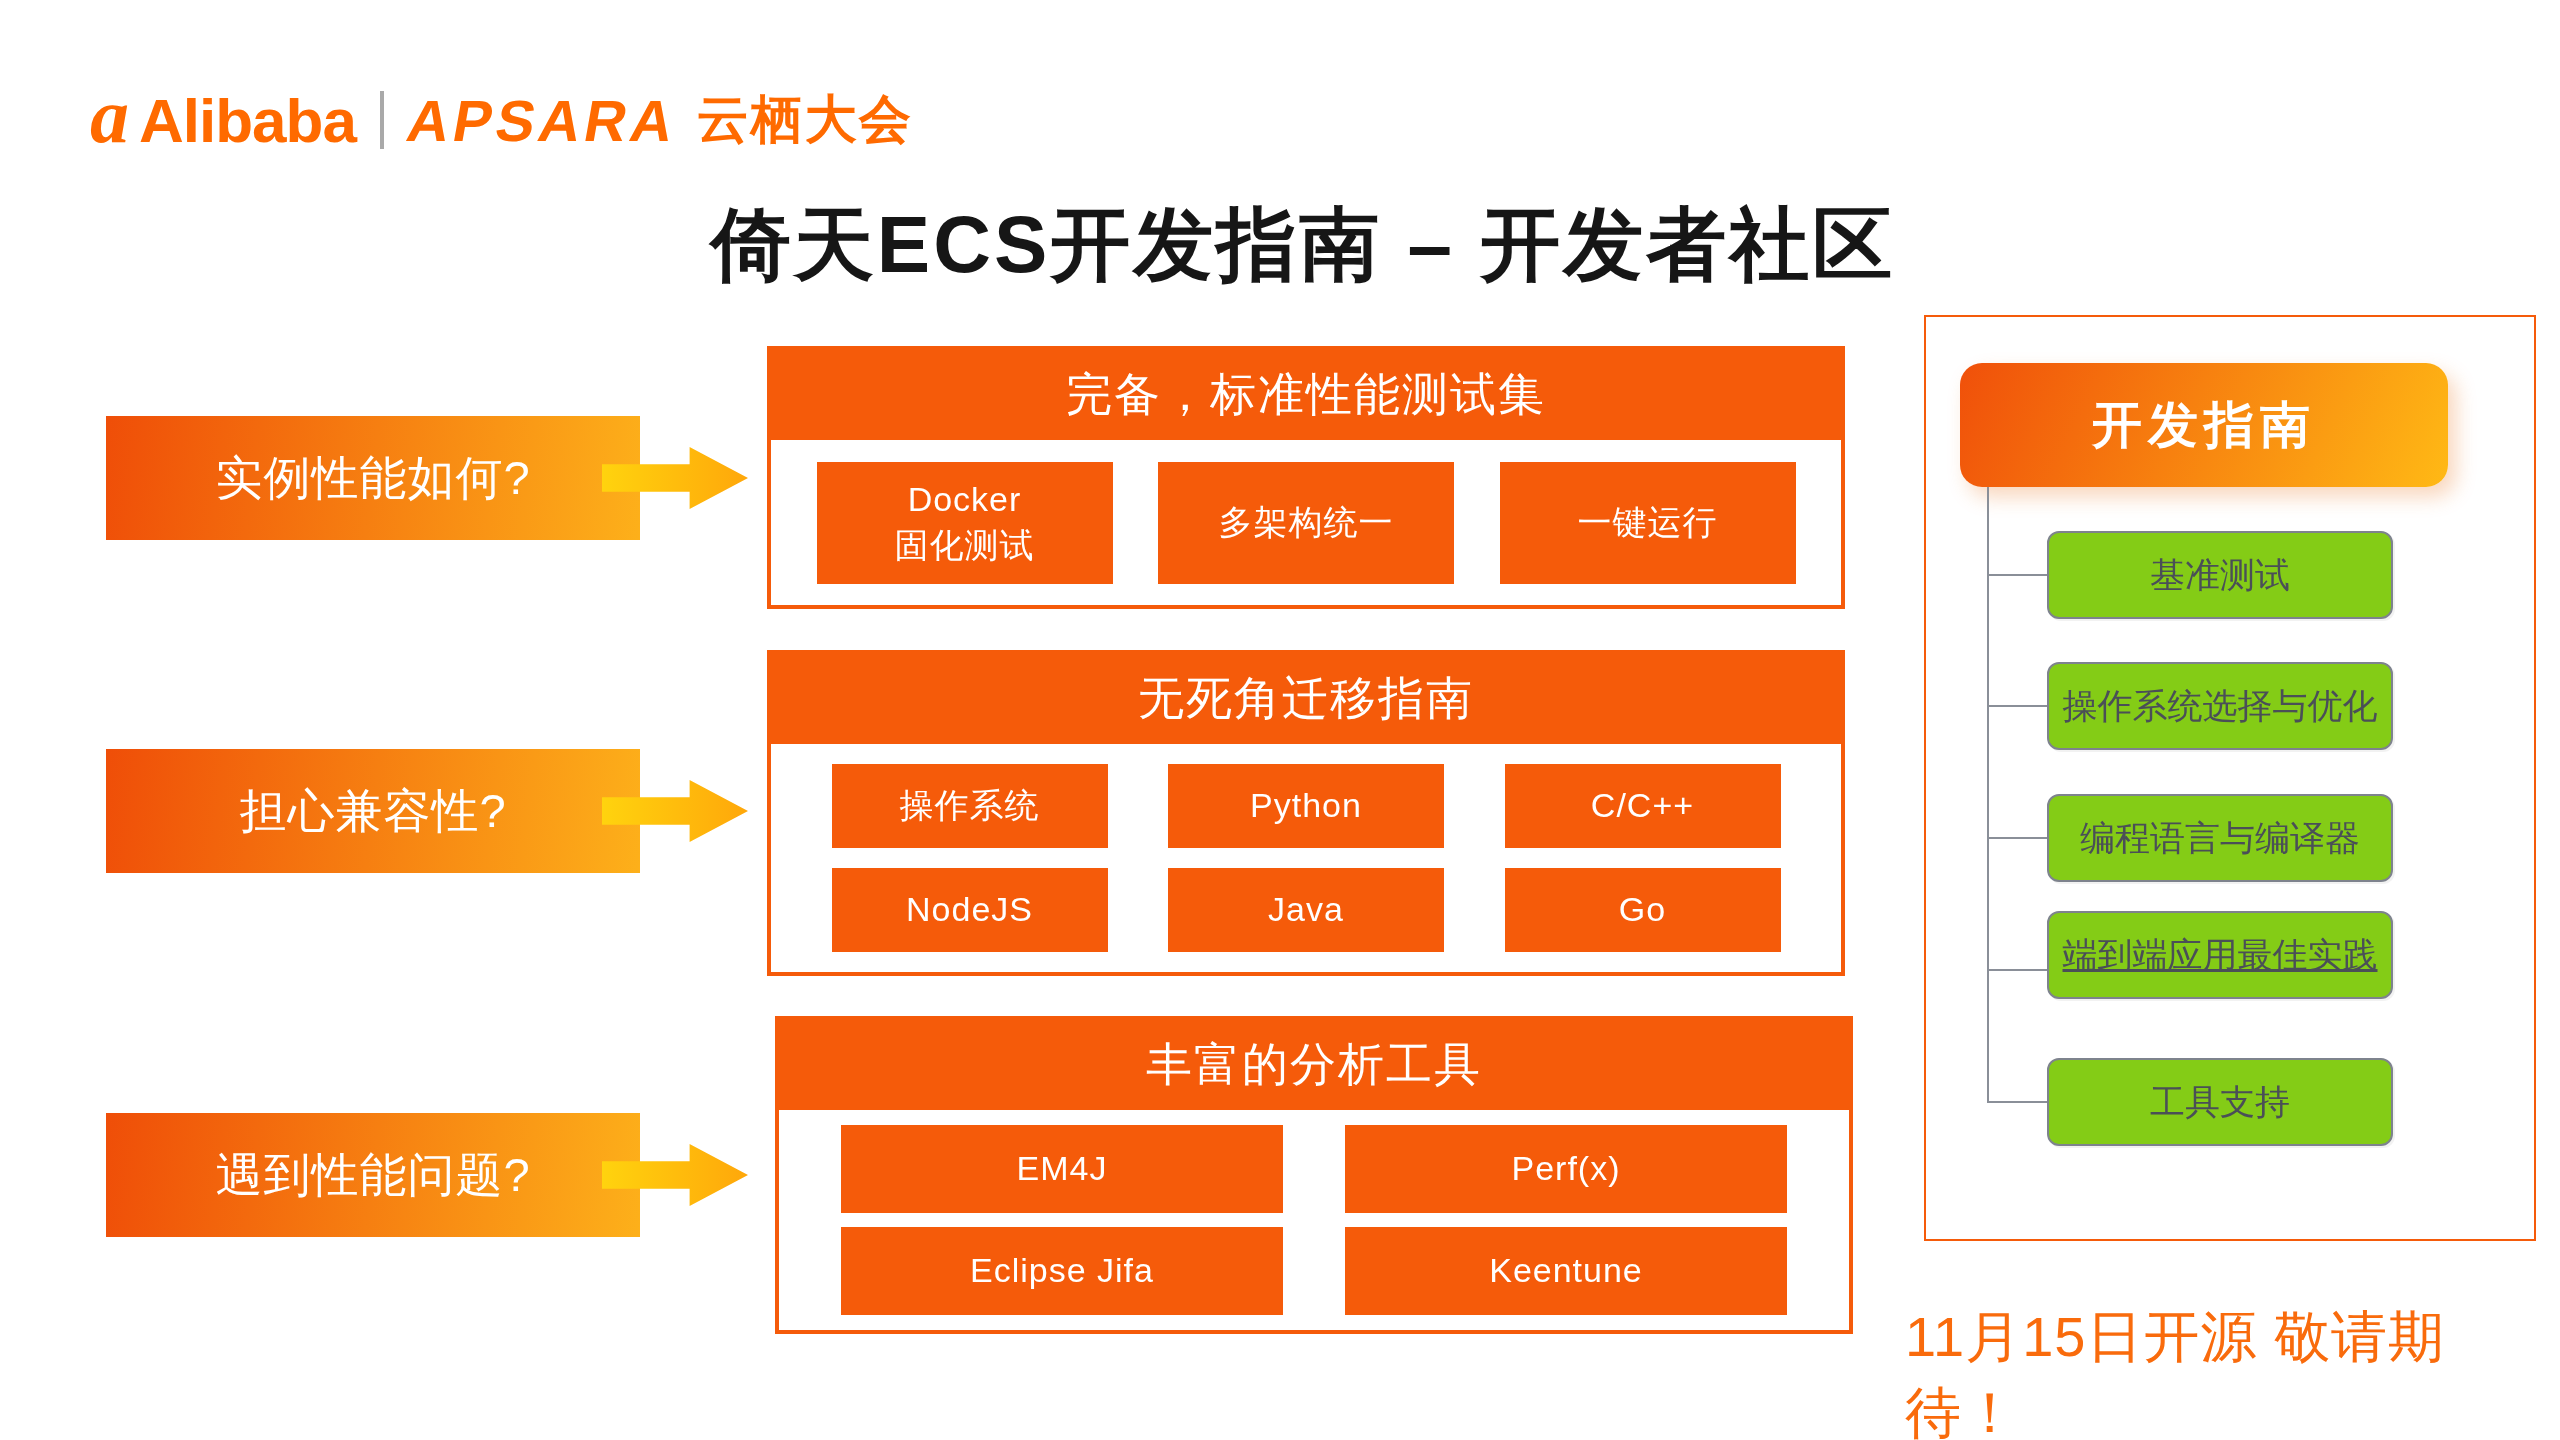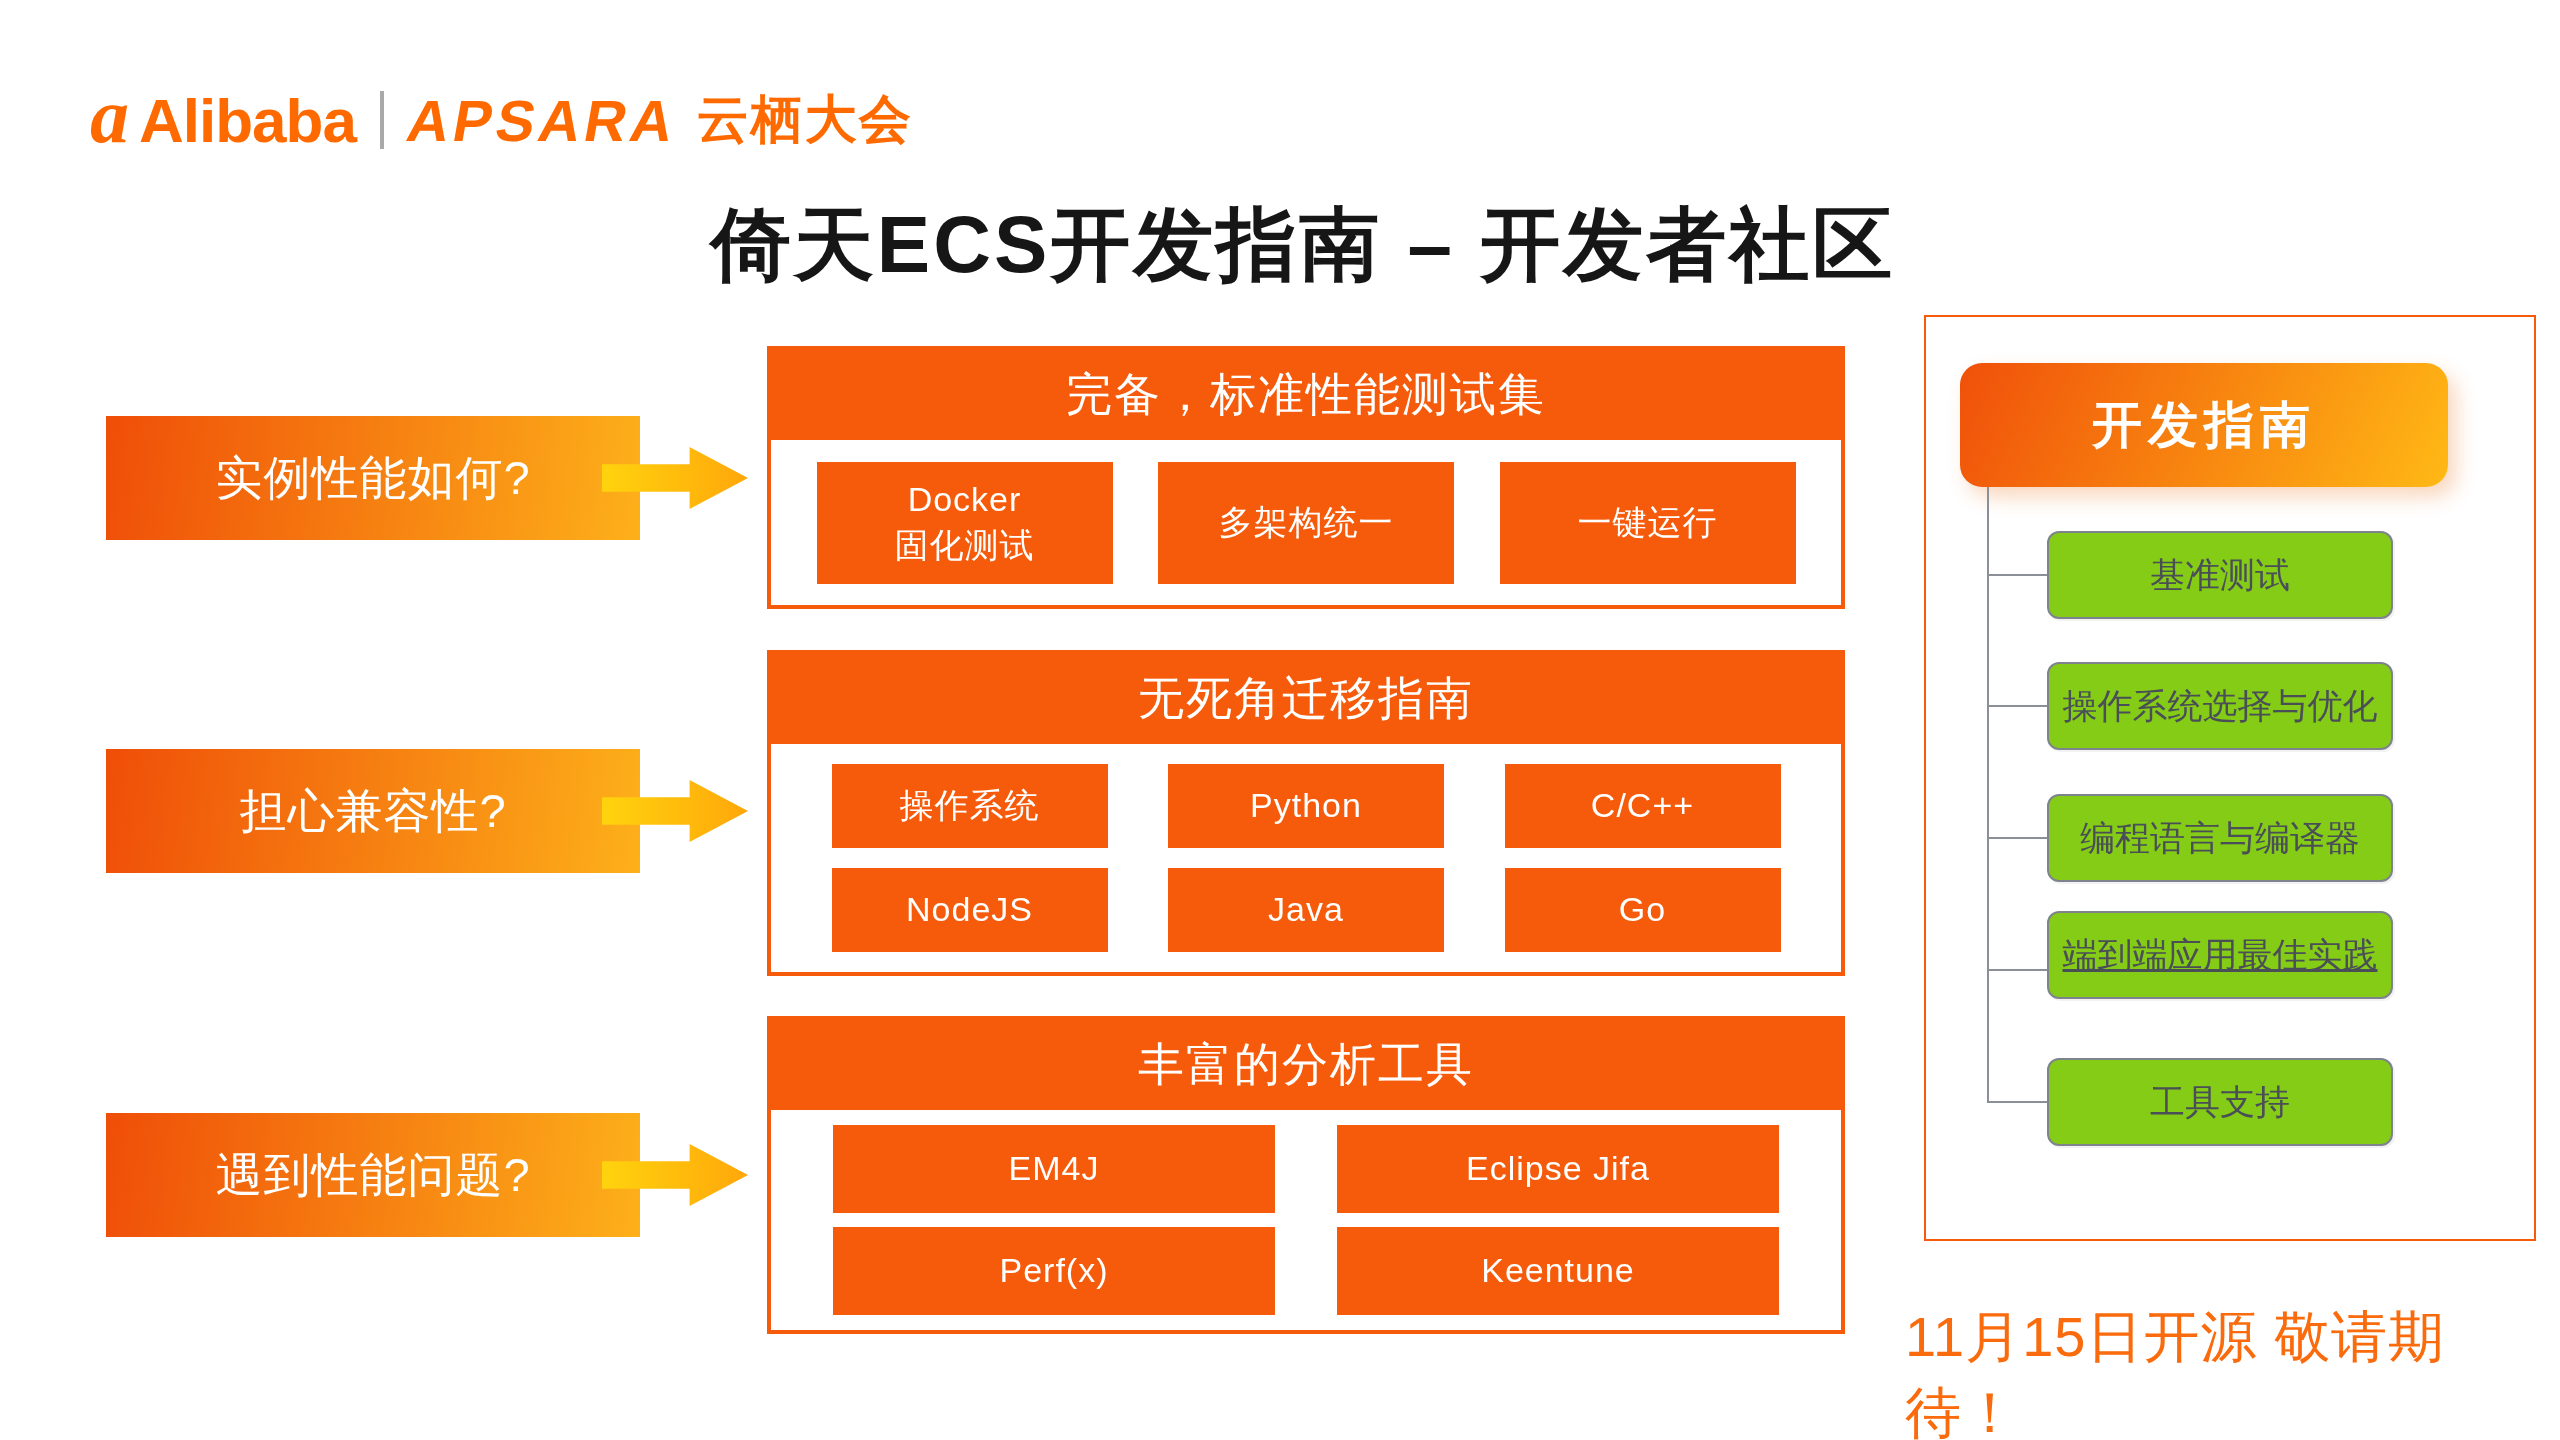--- a/index.html
+++ b/index.html
@@ -55,21 +55,21 @@
   .a2{top:780px;}
   .a3{top:1144px;}
 
   
   .section{
     position:absolute;left:767px;width:1078px;
     background:#ffffff;border:4px solid #f55b0a;box-sizing:border-box;
   }
   .s1{top:346px;height:263px;}
   .s2{top:650px;height:326px;}
-  .s3{top:1016px;height:318px;}
+  .s3{top:1016px;height:318px;margin-left:8px;}
   .section-header{
     height:90px;background:#f55b0a;color:#ffffff;
     font-size:46px;font-weight:400;letter-spacing:2px;
     display:flex;align-items:center;justify-content:center;
   }
   .section-body{
     display:flex;flex-wrap:wrap;
     justify-content:space-evenly;align-content:space-evenly;
     height:calc(100% - 90px);
   }
@@ -156,22 +156,22 @@
       <div class="obox">NodeJS</div>
       <div class="obox">Java</div>
       <div class="obox">Go</div>
     </div>
   </div>
 
   <div class="section s3">
     <div class="section-header">丰富的分析工具</div>
     <div class="section-body">
       <div class="obox">EM4J</div>
+      <div class="obox">Perf(x)</div>
       <div class="obox">Eclipse Jifa</div>
-      <div class="obox">Perf(x)</div>
       <div class="obox">Keentune</div>
     </div>
   </div>
 
   <div class="panel">
     <div class="panel-header">开发指南</div>
     <div class="tree-v"></div>
     <div class="tree-h th1"></div>
     <div class="tree-h th2"></div>
     <div class="tree-h th3"></div>

